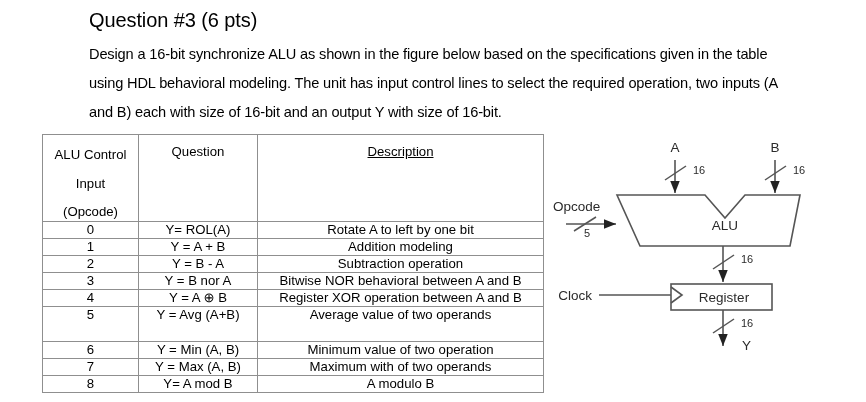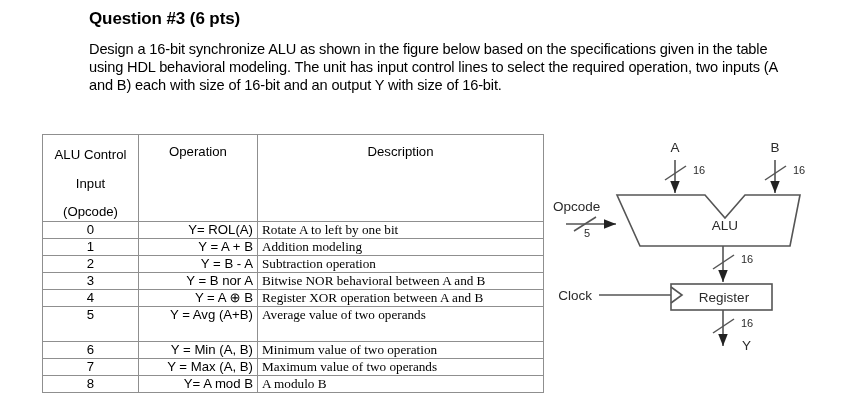--- a/index.html
+++ b/index.html
@@ -14,34 +14,34 @@
     font-family: "Liberation Sans", sans-serif;
     color: #000000;
     overflow: hidden;
   }
 
   
   #question-title {
     position: absolute;
     left: 89px;
     top: 9px;
-    font-size: 17px;
-    font-weight: bold;
+    font-size: 20px;
+    font-weight: normal;
     letter-spacing: -0.1px;
     white-space: nowrap;
   }
 
   
   #question-body {
     position: absolute;
     left: 89px;
     top: 40px;
     width: 690px;
     font-size: 14.6px;
-    line-height: 18px;
+    line-height: 29px;
     letter-spacing: -0.15px;
   }
 
   
   #spec-table-wrap {
     position: absolute;
     left: 42px;
     top: 134px;
     width: 501px;
   }
@@ -61,22 +61,22 @@
     text-align: center;
   }
   col.c-op   { width: 96px; }
   col.c-ope  { width: 119px; }
   col.c-desc { width: 286px; }
 
   .hdr-cell { height: 51px; line-height: 16.5px; }
   .hdr-stack { text-align: center; margin-top: 12px; }
 
   td.opcode { text-align: center; height: 16px; }
-  td.oper   { text-align: right;   height: 16px; padding-left: 9px; }
-  td.desc   { text-align: left;   height: 16px; padding-left: 9px; font-family: Liberation Serif, serif; }
+  td.oper   { text-align: center;   height: 16px; padding-left: 9px; }
+  td.desc   { text-align: center;   height: 16px; padding-left: 9px; }
 
   tr.tall td { height: 34px; vertical-align: top; padding-top: 0px; }
   tr.tall td.opcode { vertical-align: top; }
 
   
   #diagram {
     position: absolute;
     left: 552px;
     top: 130px;
     width: 310px;
@@ -120,24 +120,24 @@
         <col class="c-desc">
     </colgroup>
     <thead>
       <tr>
         <th class="hdr-cell">
           <div class="hdr-stack">ALU Control</div>
           <div class="hdr-stack">Input</div>
           <div class="hdr-stack">(Opcode)</div>
         </th>
         <th class="hdr-cell">
-          <div class="hdr-stack" style="margin-top:-34px;">Operation</div>
+          <div class="hdr-stack" style="margin-top:-34px;">Question</div>
         </th>
         <th class="hdr-cell">
-          <div class="hdr-stack" style="margin-top:-34px;">Description</div>
+          <div class="hdr-stack" style="margin-top:-34px;text-decoration:underline;">Description</div>
         </th>
       </tr>
     </thead>
     <tbody>
       <tr>
         <td class="opcode">0</td>
         <td class="oper">Y= ROL(A)</td>
         <td class="desc">Rotate A to left by one bit</td>
       </tr>
       <tr>
@@ -166,21 +166,21 @@
         <td class="desc">Average value of two operands</td>
       </tr>
       <tr>
         <td class="opcode">6</td>
         <td class="oper">Y = Min (A, B)</td>
         <td class="desc">Minimum value of two operation</td>
       </tr>
       <tr>
         <td class="opcode">7</td>
         <td class="oper">Y = Max (A, B)</td>
-        <td class="desc">Maximum value of two operands</td>
+        <td class="desc">Maximum with of two operands</td>
       </tr>
       <tr>
         <td class="opcode">8</td>
         <td class="oper">Y= A mod B</td>
         <td class="desc">A modulo B</td>
       </tr>
     </tbody>
   </table>
 </div>
 

